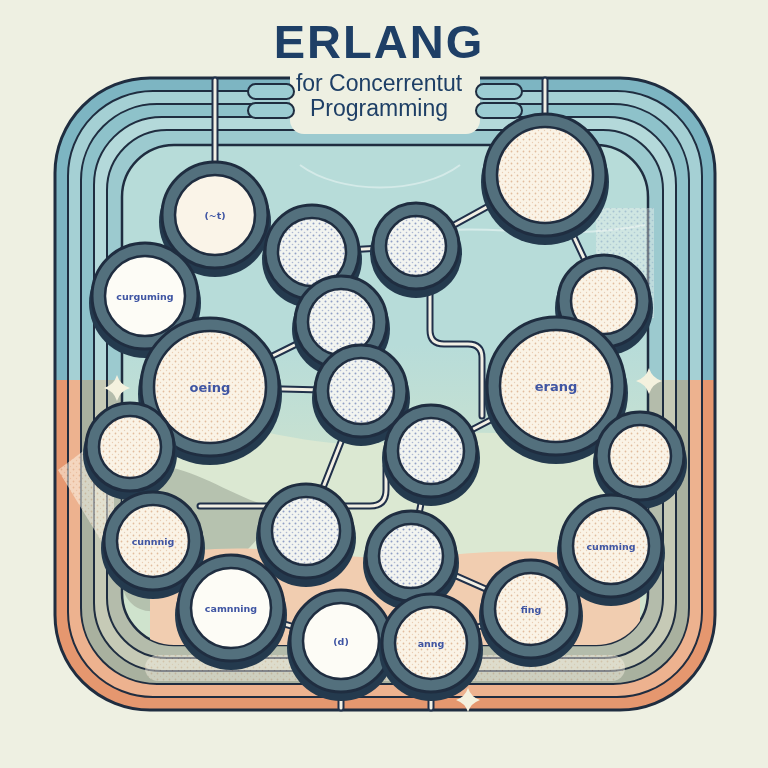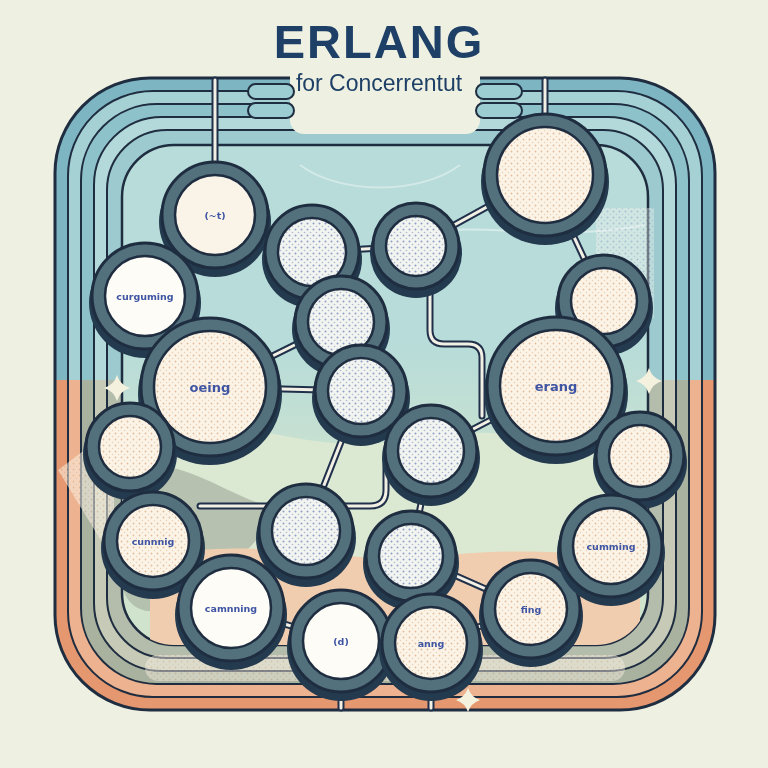--- a/index.html
+++ b/index.html
@@ -281,16 +281,17 @@
       <path fill="#f4f1de" d="M117,375 Q120,385 130,388 Q120,391 117,401 Q114,391 104,388 Q114,385 117,375 Z"></path>
       <path fill="#f4f1de" d="M649,368 Q652,378 662,381 Q652,384 649,394 Q646,384 636,381 Q646,378 649,368 Z"></path>
       <path fill="#f4f1de" d="M468,688 Q471,697 480,700 Q471,703 468,712 Q465,703 456,700 Q465,697 468,688 Z"></path>
     </g>
   </svg>
 
   <div class="title-block">
     <h1 class="title-main">ERLANG</h1>
     <div class="title-sub">
       <div>for Concerrentut</div>
+      <div>Programming</div>
     </div>
   </div>
 
 </div>
 
 </body></html>

